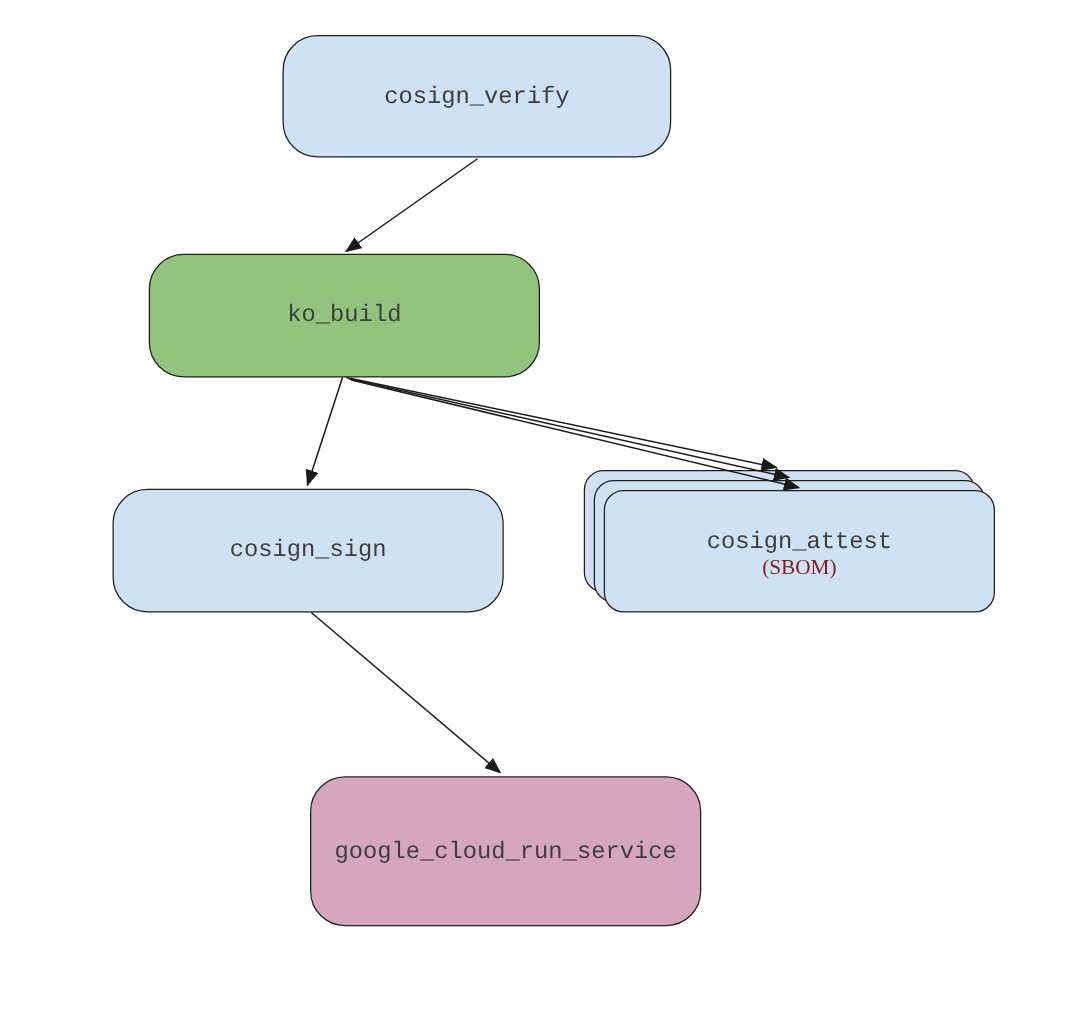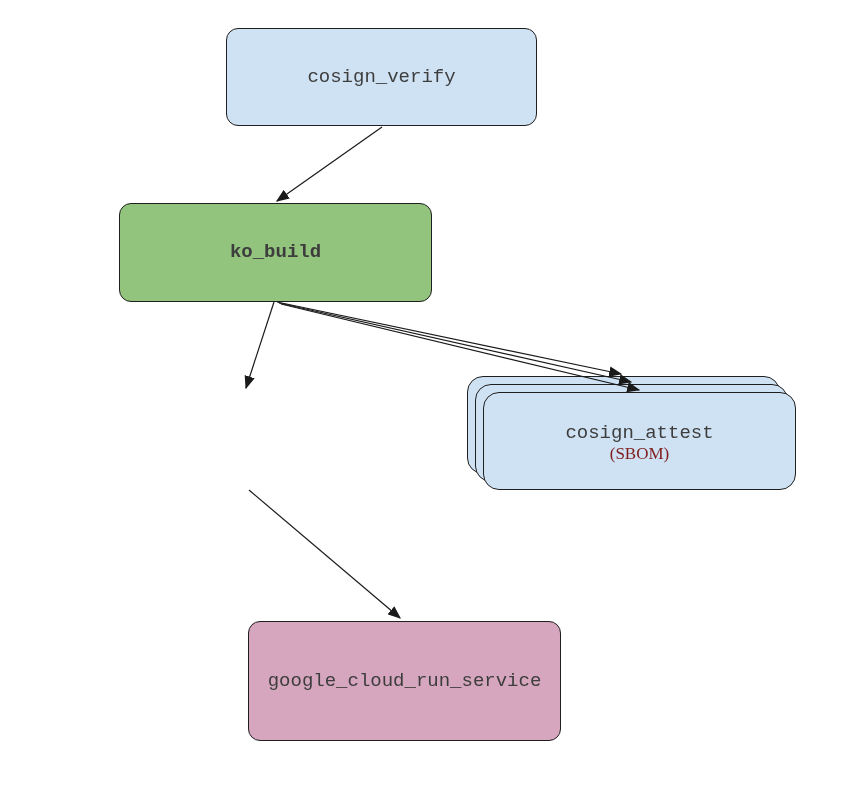--- a/index.html
+++ b/index.html
@@ -19,21 +19,21 @@
   }
   .edges line {
     stroke: #1a1a1a;
     stroke-width: 1.2;
   }
   .edges marker path { fill: #1a1a1a; }
   .node {
     position: absolute;
     box-sizing: border-box;
     border: 1.4px solid #1f1f1f;
-    border-radius: 12px;
+    border-radius: 28px;
     display: flex;
     flex-direction: column;
     align-items: center;
     justify-content: center;
     z-index: 2;
   }
   .mono-label {
     font-family: "Liberation Mono", "DejaVu Sans Mono", monospace;
     font-size: 19px;
     line-height: 21px;
@@ -41,21 +41,21 @@
     white-space: nowrap;
   }
   .sub-label {
     font-family: Liberation Serif, serif;
     font-size: 17px;
     line-height: 20px;
     color: #7f1d1d;
     white-space: nowrap;
   }
   #node-cosign-verify { left: 226px; top: 28px;  width: 311px; height: 98px; }
-  #node-ko-build      { left: 119px; top: 203px; width: 313px; height: 99px; font-weight: bold; }
+  #node-ko-build      { left: 119px; top: 203px; width: 313px; height: 99px; }
   #node-cosign-sign   { left: 90px;  top: 391px; width: 313px; height: 99px; }
   #node-google-cloud-run-service { left: 248px; top: 621px; width: 313px; height: 120px; }
   .stack {
     position: absolute;
     left: 467px; top: 376px;
     width: 329px; height: 144px;
     z-index: 2;
   }
   .stack .layer {
     position: absolute;
@@ -95,20 +95,23 @@
   </svg>
 
   <div class="node" id="node-cosign-verify" style="background-color: rgb(207, 226, 243);">
     <span class="mono-label">cosign_verify</span>
   </div>
 
   <div class="node" id="node-ko-build" style="background-color: rgb(147, 196, 125);">
     <span class="mono-label">ko_build</span>
   </div>
 
+  <div class="node" id="node-cosign-sign" style="background-color: rgb(207, 226, 243);">
+    <span class="mono-label">cosign_sign</span>
+  </div>
 
   <div class="stack">
     <div class="layer layer-back" style="background-color: rgb(207, 226, 243);"></div>
     <div class="layer layer-mid" style="background-color: rgb(207, 226, 243);"></div>
     <div class="layer layer-front" style="background-color: rgb(207, 226, 243);">
       <span class="mono-label">cosign_attest</span>
       <span class="sub-label">(SBOM)</span>
     </div>
   </div>
 

